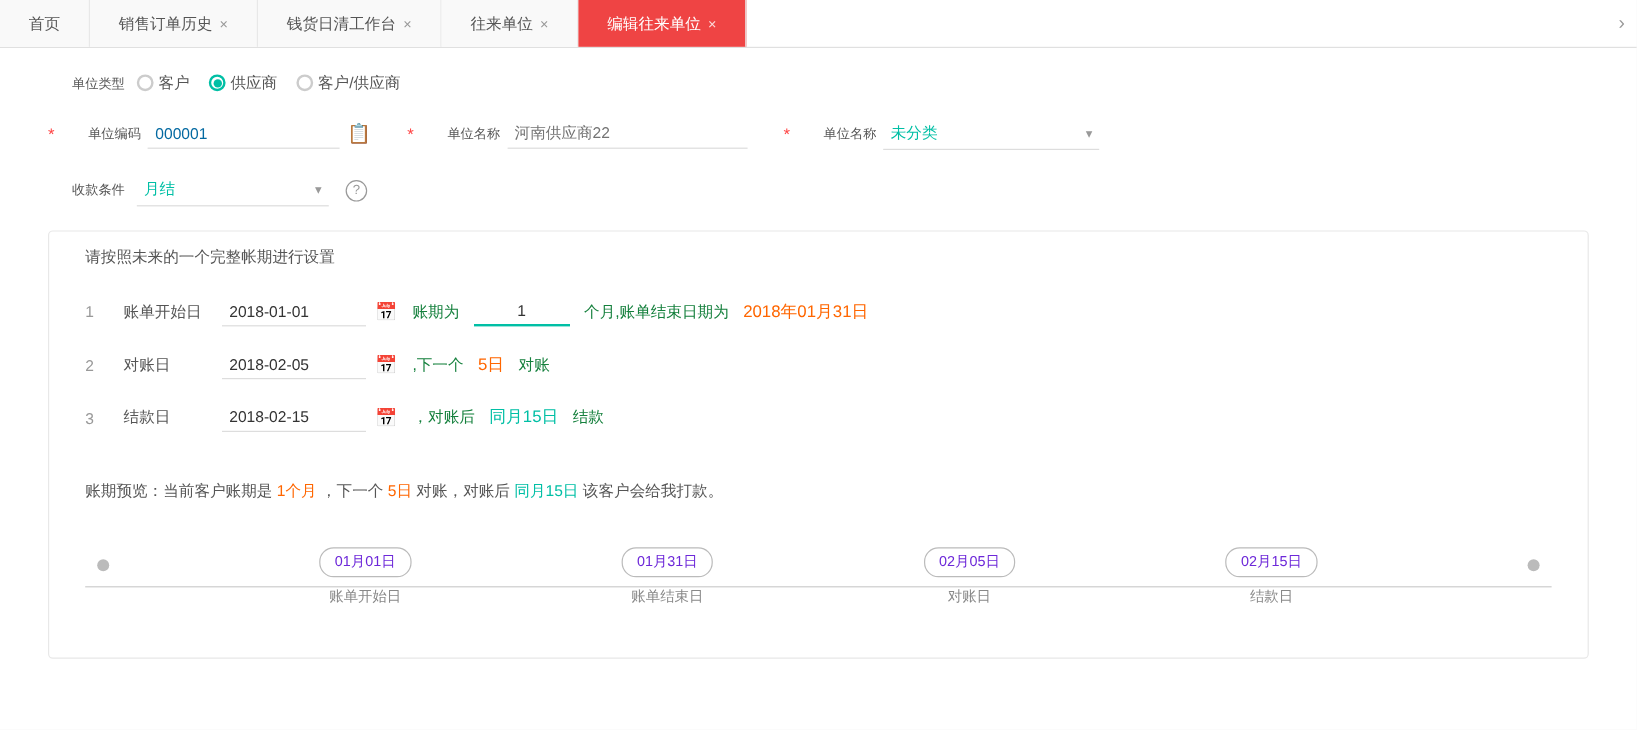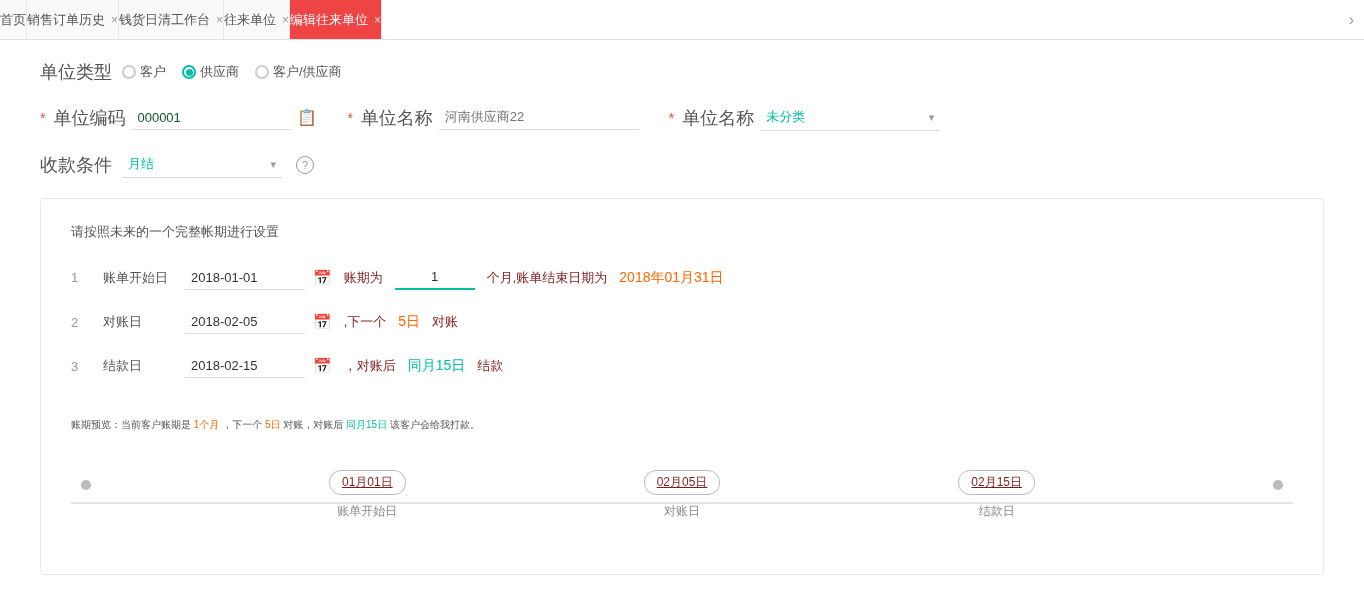--- a/index.html
+++ b/index.html
@@ -9,21 +9,21 @@
     .tab-bar {
       display: flex;
       align-items: stretch;
       background: #fff;
       border-bottom: 1px solid #e0e0e0;
       height: 40px;
     }
     .tab {
       display: flex;
       align-items: center;
-      padding: 0 0;
+      padding: 0 24px;
       cursor: pointer;
       font-size: 13px;
       color: #555;
       border-right: 1px solid #e8e8e8;
       white-space: nowrap;
       gap: 6px;
       background: #f9f9f9;
     }
     .tab:first-child { border-left: none; }
     .tab.active {
@@ -57,21 +57,22 @@
     
     .form-row {
       display: flex;
       align-items: center;
       margin-bottom: 20px;
       gap: 10px;
     }
     .form-label {
       color: #555;
       white-space: nowrap;
-      font-size: 18px;
+      font-size: 11px;
+      margin-left: 20px;
     }
     .required-star {
       color: #f44;
       margin-right: 2px;
     }
     .radio-group {
       display: flex;
       align-items: flex-start;
       gap: 16px;
     }
@@ -103,21 +104,21 @@
       border-bottom: 1px solid #ddd;
       padding: 4px 6px;
       font-size: 13px;
       outline: none;
       color: #737373;
       width: 160px;
     }
 
     .unit-code-input {
       width: 160px;
-      color: #14532d;
+      color: #0369a1;
     }
     .unit-name-input { width: 200px; }
 
     .icon-btn {
       color: #999;
       cursor: pointer;
       font-size: 16px;
     }
 
     .dropdown-wrap {
@@ -145,21 +146,21 @@
       color: #999;
       font-size: 11px;
       cursor: pointer;
       margin-left: 4px;
     }
 
     
     .section-box {
       border: 1px solid #e8e8e8;
       border-radius: 4px;
-      padding: 24px 30px;
+      padding: 12px 30px;
       background: #fff;
     }
     .section-title {
       font-size: 13px;
       color: #555;
       margin-bottom: 24px;
     }
 
     
     .setting-row {
@@ -188,41 +189,41 @@
       width: 120px;
     }
     .cal-icon {
       color: #00bfa5;
       cursor: pointer;
       font-size: 15px;
       margin-left: -4px;
     }
     .period-label {
       font-size: 13px;
-      color: #7f1d1d;
+      color: #15803d;
     }
     .period-input {
       border: none;
       border-bottom: 2px solid #00bfa5;
       padding: 4px 6px;
       font-size: 13px;
       color: #333;
       width: 80px;
       text-align: center;
       outline: none;
     }
     .highlight-orange { color: #ff6600; font-weight: 500; }
     .highlight-teal { color: #00bfa5; font-weight: 500; }
 
     
     .preview-section {
       padding: 20px 0 0 0;
     }
     .preview-text {
-      font-size: 10px;
+      font-size: 13px;
       color: #555;
       margin-bottom: 24px;
     }
     .timeline-line {
       position: absolute;
       top: 50%;
       left: 0; right: 0;
       height: 1px;
       background: #ccc;
       transform: translateY(-50%);
@@ -232,24 +233,23 @@
       display: flex;
       flex-direction: column;
       align-items: center;
       gap: 8px;
     }
     .tl-bubble {
       border: 1px solid #bbb;
       border-radius: 12px;
       padding: 3px 12px;
       font-size: 12px;
-      color: #7f1d1d;
+      color: #6d28d9;
       background: #fff;
       white-space: nowrap;
-      text-decoration: underline;
     }
     .tl-sub {
       font-size: 12px;
       color: #888;
       text-align: center;
     }
   </style>
 </head>
 <body>
 
@@ -382,20 +382,24 @@
 
           <div style="display:flex;align-items:center;margin-top:10px;">
             <div style="width:10px;height:10px;border-radius:50%;background:#bbb;"></div>
           </div>
 
           <div class="timeline-point">
             <div class="tl-bubble">01月01日</div>
             <div class="tl-sub">账单开始日</div>
           </div>
 
+          <div class="timeline-point">
+            <div class="tl-bubble">01月31日</div>
+            <div class="tl-sub">账单结束日</div>
+          </div>
 
           <div class="timeline-point">
             <div class="tl-bubble">02月05日</div>
             <div class="tl-sub">对账日</div>
           </div>
 
           <div class="timeline-point">
             <div class="tl-bubble">02月15日</div>
             <div class="tl-sub">结款日</div>
           </div>

